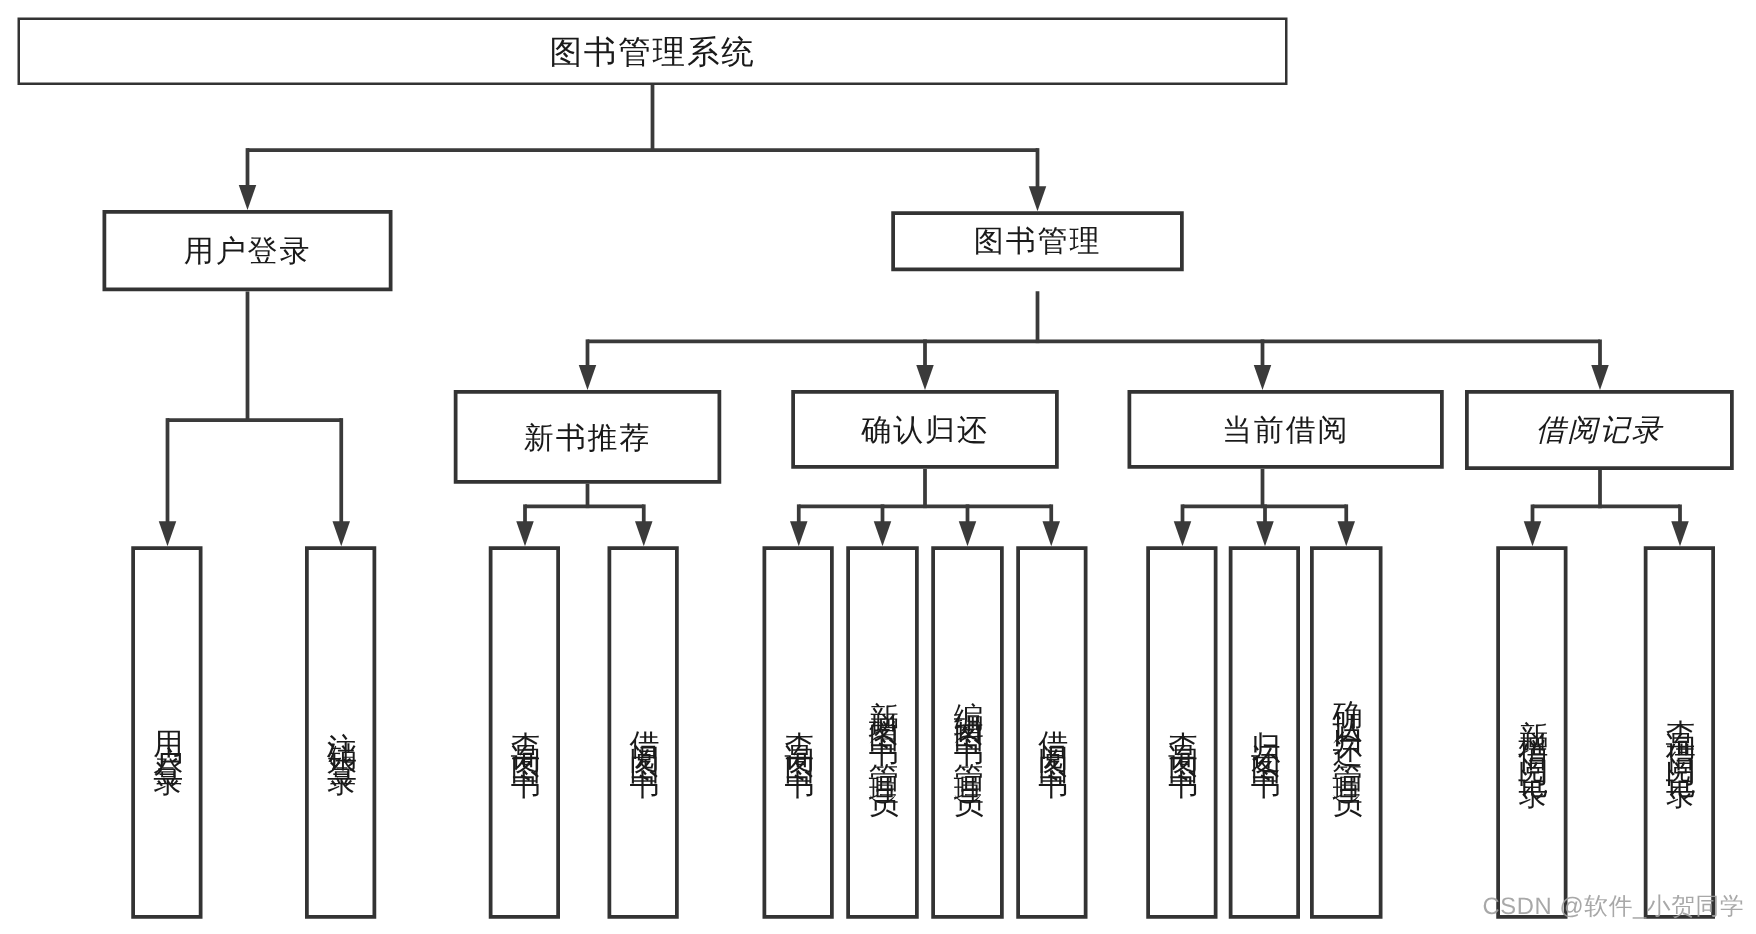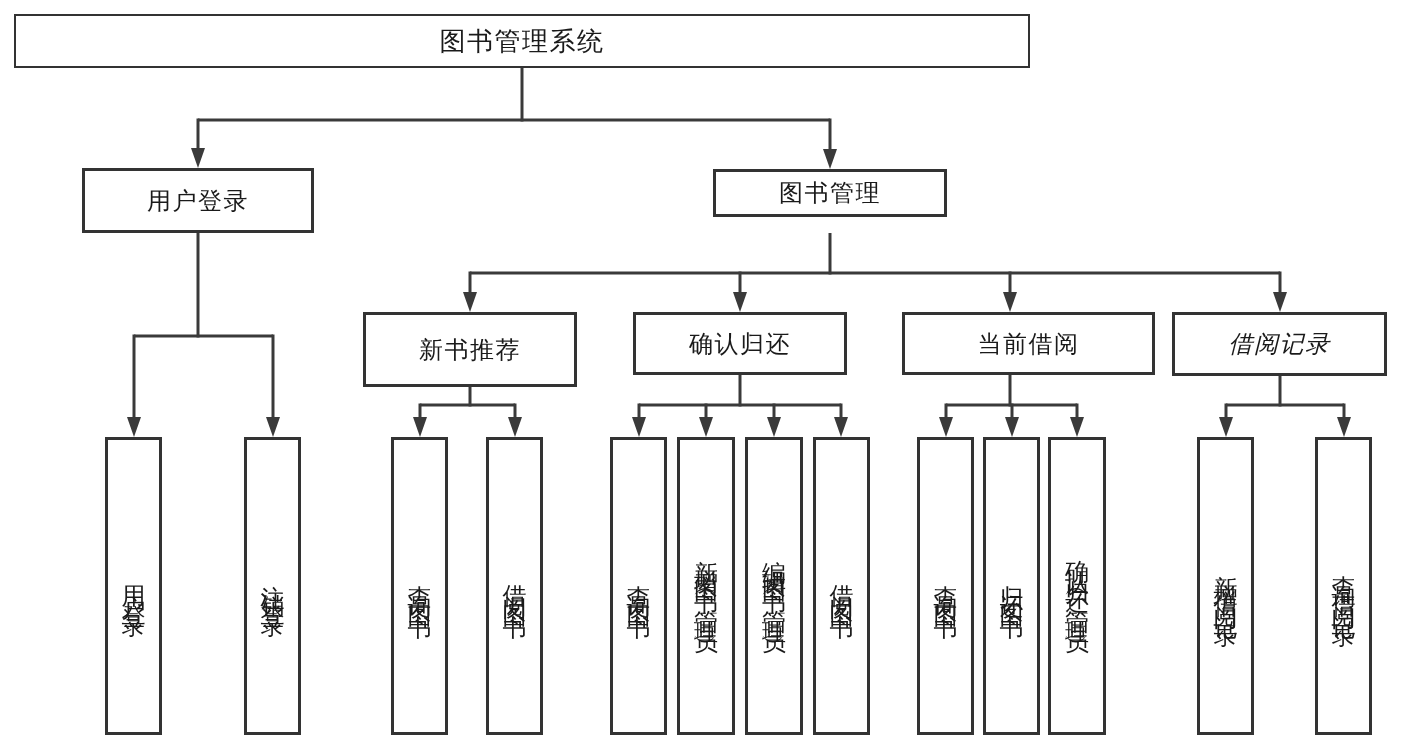--- a/index.html
+++ b/index.html
@@ -207,14 +207,15 @@
     <span>确认归还（管理员）</span>
   </div>
 
   <div class="box leaf" style="left:1197px; top:437px; width:57px; height:298px;">
     <span>新增借阅记录</span>
   </div>
   <div class="box leaf" style="left:1315px; top:437px; width:57px; height:298px;">
     <span>查询借阅记录</span>
   </div>
 
+  <div id="watermark">CSDN @软件_小贺同学</div>
 
 </div>
 
 </body></html>

